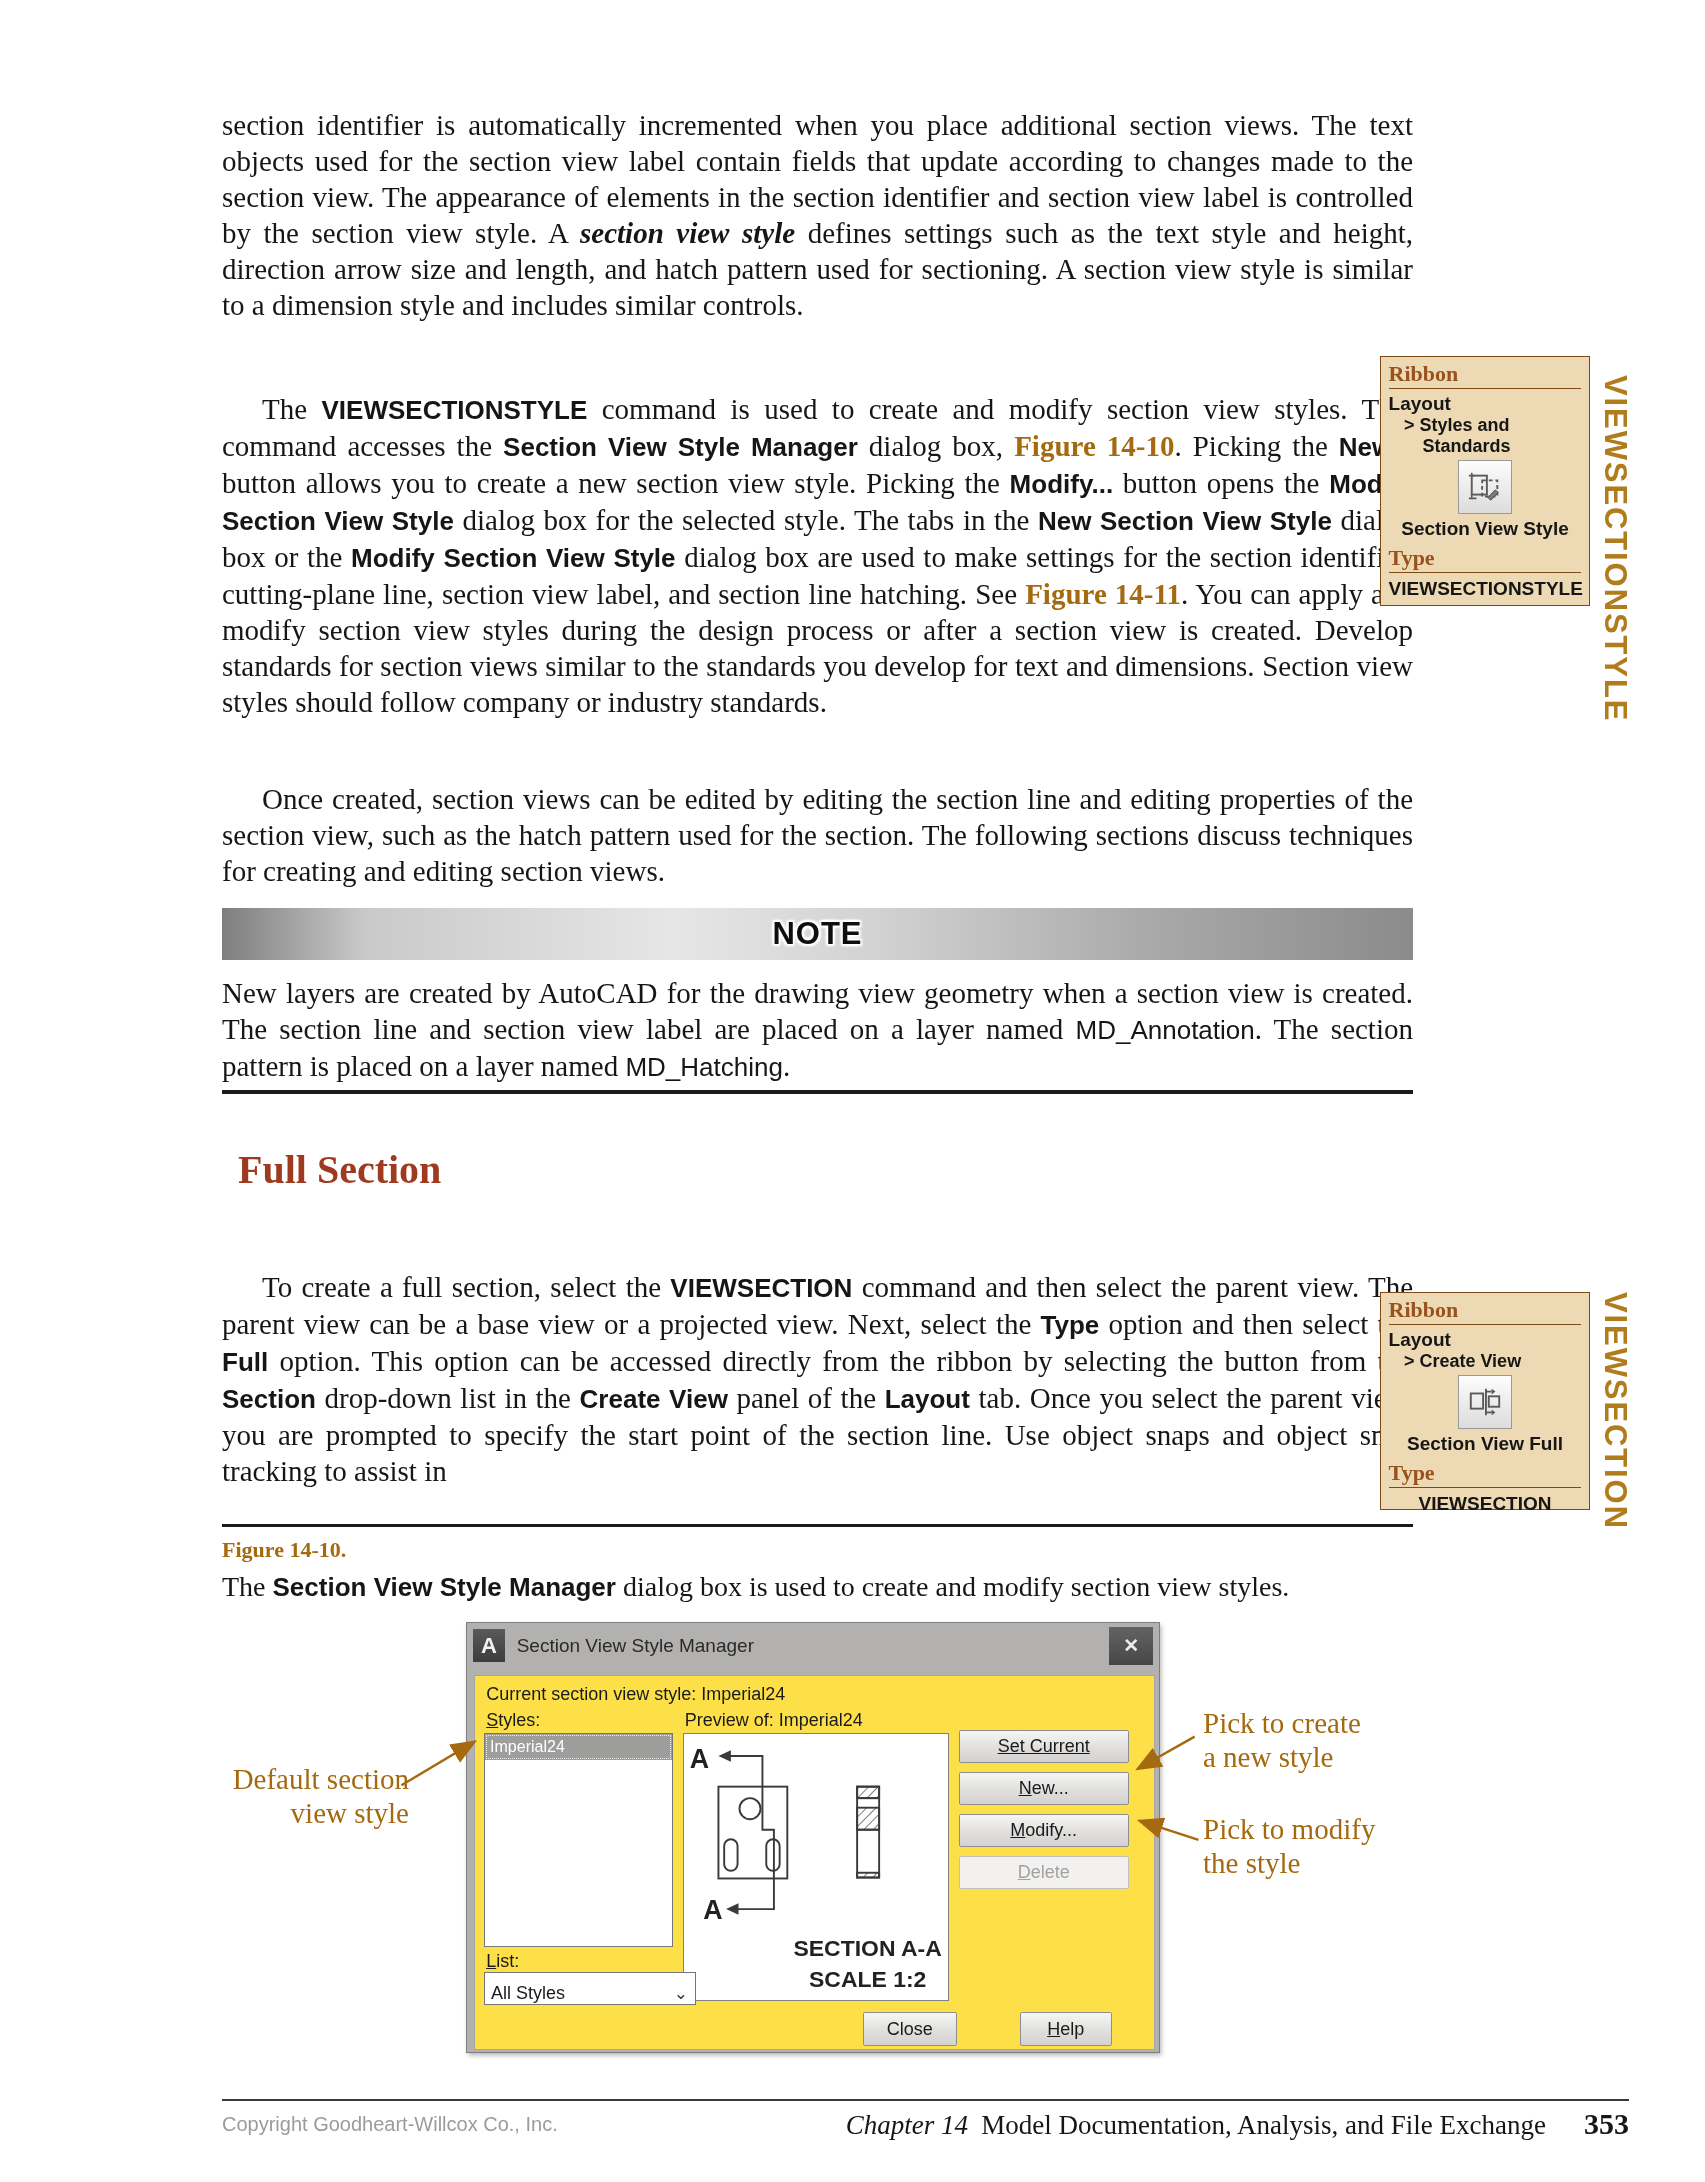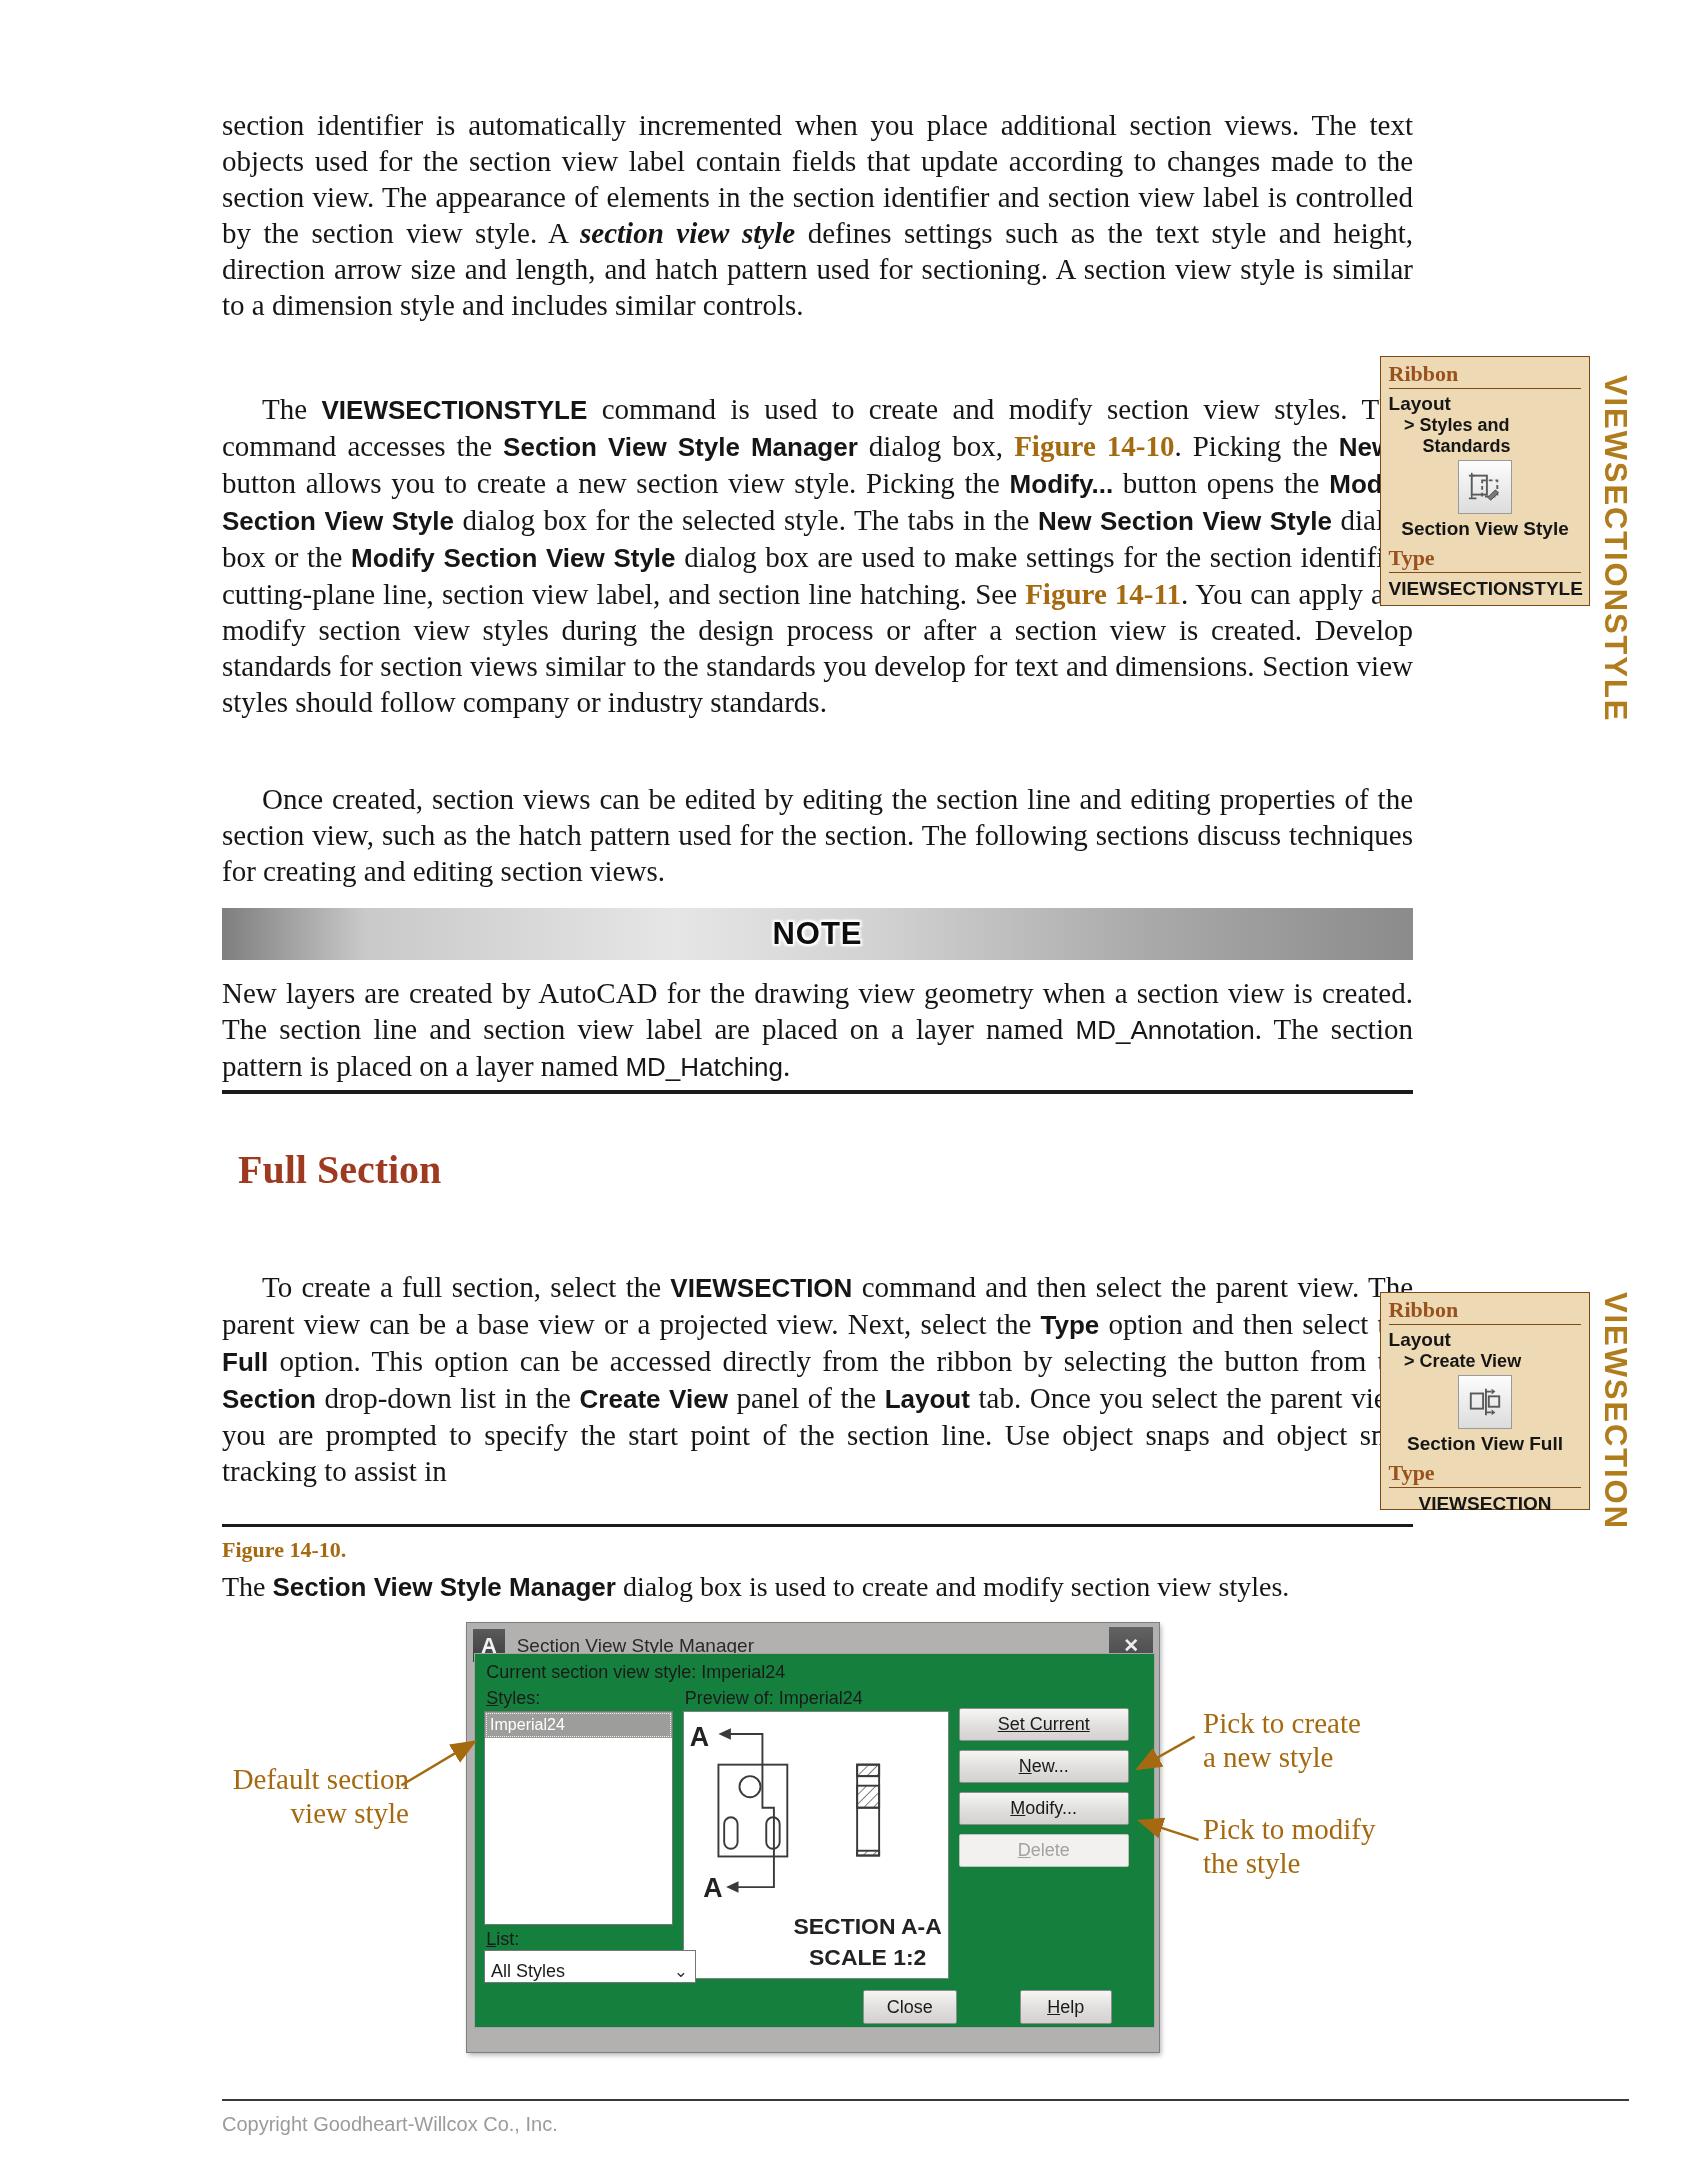--- a/index.html
+++ b/index.html
@@ -55,21 +55,21 @@
   .dialog{position:absolute;left:466px;top:1622px;width:694px;height:431px;background:#b2b1b0;
           border:1px solid #7e7e7e;box-sizing:border-box;box-shadow:1.9px 2.9px 4.8px rgba(0,0,0,0.30);
           font-family:"Liberation Sans",sans-serif;}
   .titlebar{position:absolute;left:0;top:0;right:0;height:45px;display:flex;align-items:center;
             padding:0 5.7px;box-sizing:border-box;}
   .app-icon{width:32.5px;height:32.5px;background:linear-gradient(#5a5a5a,#3c3c3c);color:#f2f2f2;
             display:flex;align-items:center;justify-content:center;font-weight:700;font-size:22px;}
   .dlg-title{margin-left:11.5px;font-size:19px;color:#2a2a2a;flex:1;}
   .close-btn{width:44px;height:38px;background:linear-gradient(#636363,#474747);color:#eeeeee;
              display:flex;align-items:center;justify-content:center;font-size:19px;font-weight:700;}
-  .dlg-content{position:absolute;left:6.7px;top:30px;width:681px;height:375px;background:#15803d;
+  .dlg-content{position:absolute;left:6.7px;top:52px;width:681px;height:375px;background:#fde047;
                border:1px solid #a6a5a4;box-sizing:border-box;}
   .dlg-label{position:absolute;font-size:18px;color:#1a1a1a;white-space:nowrap;}
   .listbox{position:absolute;left:9.6px;top:57px;width:189px;height:214px;background:#ffffff;
            border:1px solid #767676;box-sizing:border-box;}
   .list-item-sel{height:26px;background:#9d9d9c;color:#ffffff;font-size:16px;line-height:26px;
                  padding-left:4.8px;outline:1px dotted #eeeeee;outline-offset:-2.9px;}
   .previewbox{position:absolute;left:208px;top:57px;width:266px;height:268px;background:#ffffff;
               border:1px solid #808080;box-sizing:border-box;}
   .dlg-btn{position:absolute;left:484px;width:170px;height:32.5px;font-size:18px;color:#1a1a1a;
            background:linear-gradient(#f6f6f5,#e0dfde 55%,#d3d2d1);border:1px solid #8e8e8e;
@@ -244,15 +244,20 @@
         <path d="M0,0 L11,4.5 L0,9 Z" fill="#a5690f"></path>
       </marker>
     </defs>
     <line x1="420" y1="1868" x2="497" y2="1822" stroke="#a5690f" stroke-width="2.5" marker-end="url(#ah)"></line>
     <line x1="1250" y1="1817" x2="1190" y2="1851" stroke="#a5690f" stroke-width="2.5" marker-end="url(#ah)"></line>
     <line x1="1254" y1="1925" x2="1192" y2="1905" stroke="#a5690f" stroke-width="2.5" marker-end="url(#ah)"></line>
   </svg>
 
   <div class="footer-rule"></div>
   <div class="footer-copy">Copyright Goodheart-Willcox Co., Inc.</div>
+  <div class="footer-right">
+    <span class="fc-chapter">Chapter 14</span>
+    <span class="fc-title">Model Documentation, Analysis, and File Exchange</span>
+    <span class="fc-page">353</span>
+  </div>
 
 </div>
 
 
 </body></html>

